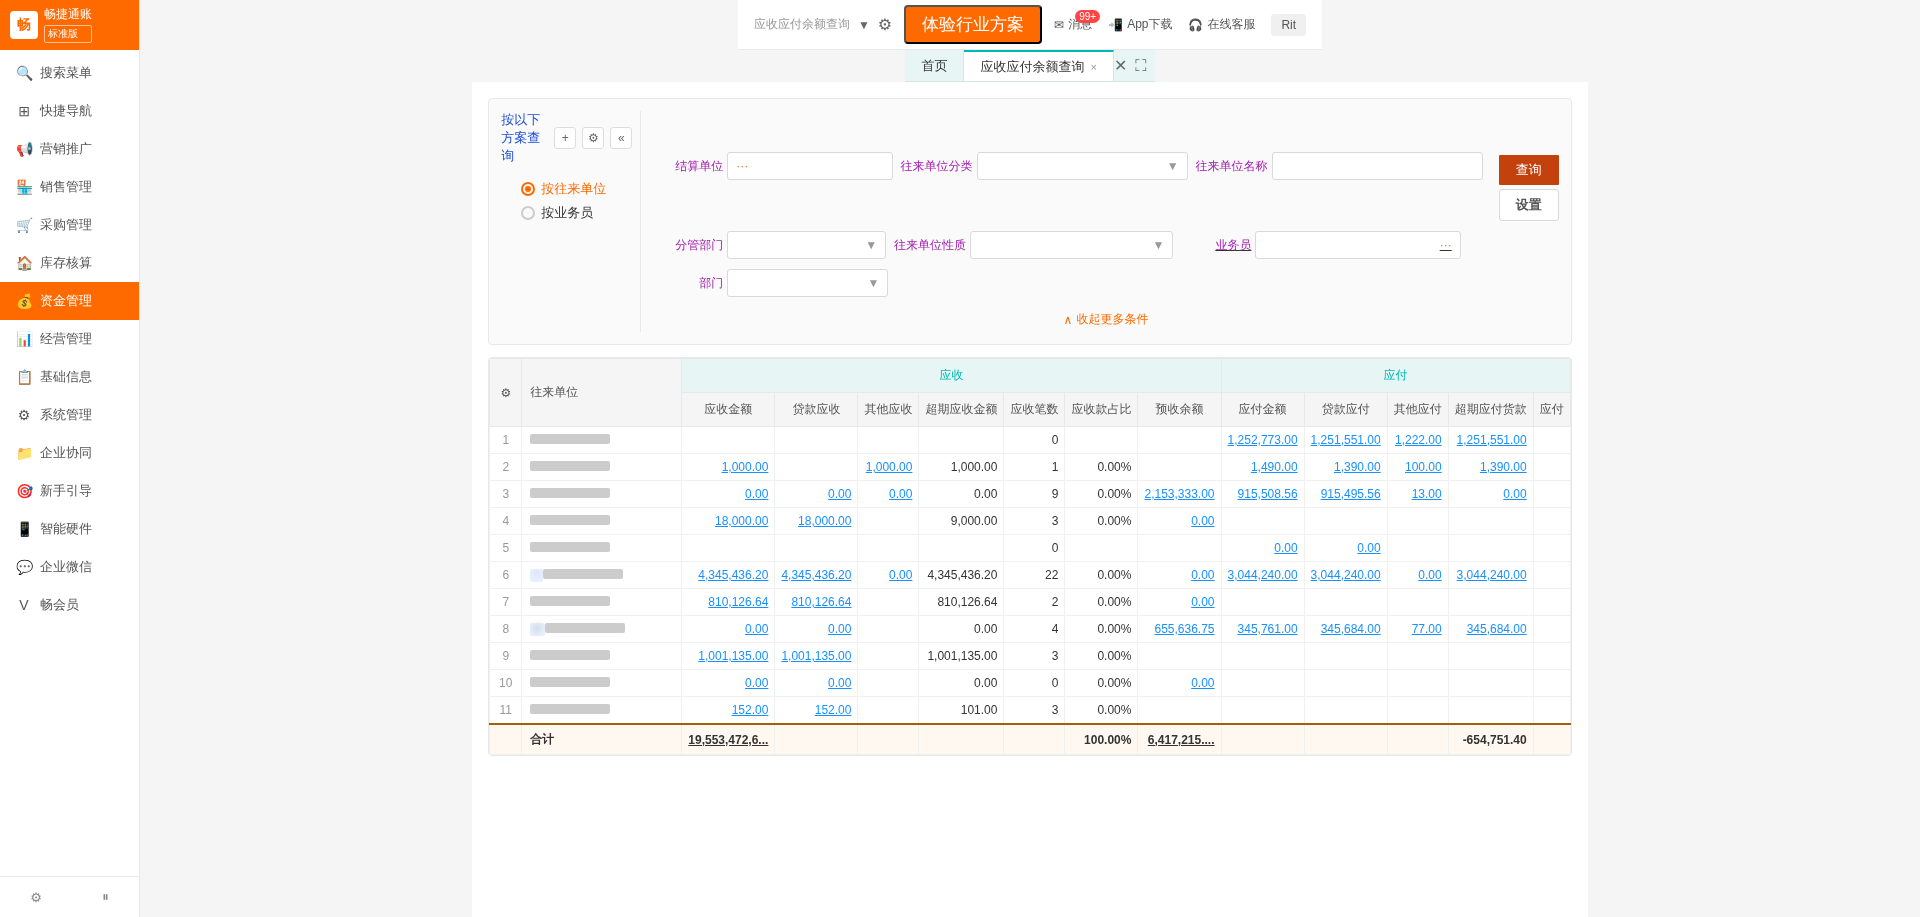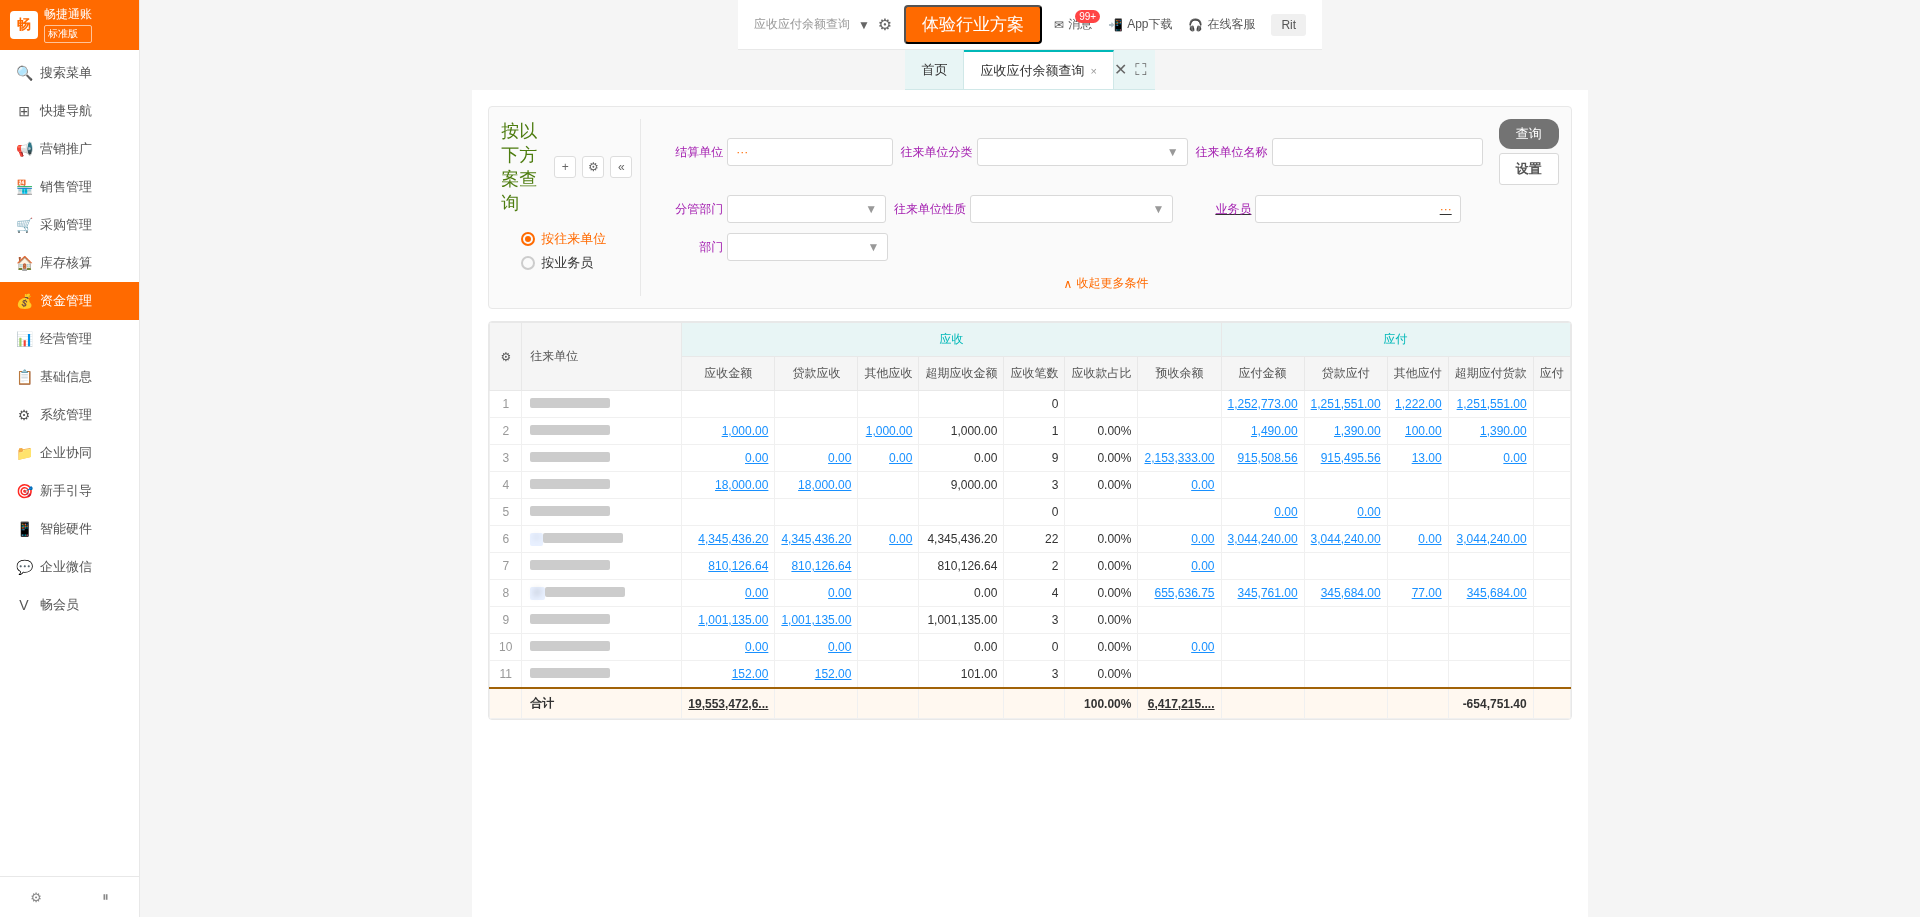--- a/index.html
+++ b/index.html
@@ -30,55 +30,55 @@
     .header-settings { color: #666; cursor: pointer; font-size: 16px; }
     .header-promo { background: #ff6a00; color: #fff; padding: 6px 16px; border-radius: 4px; font-size: 17px; cursor: pointer; white-space: nowrap; }
     .header-right { display: flex; align-items: center; gap: 16px; margin-left: auto; }
     .header-msg { display: flex; align-items: center; gap: 4px; color: #555; cursor: pointer; position: relative; }
     .msg-badge { background: #ff4444; color: #fff; font-size: 10px; padding: 1px 4px; border-radius: 8px; position: absolute; top: -6px; right: -8px; }
     .header-app { display: flex; align-items: center; gap: 4px; color: #555; cursor: pointer; }
     .header-service { display: flex; align-items: center; gap: 4px; color: #555; cursor: pointer; }
     .header-user { color: #555; cursor: pointer; background: #f0f0f0; padding: 4px 10px; border-radius: 3px; }
 
     
-    .tab-bar { background: #e8f5f5; display: flex; align-items: center; border-bottom: 1px solid #d0e8e8; height: 40px; }
+    .tab-bar { background: #e8f5f5; display: flex; align-items: center; border-bottom: 1px solid #d0e8e8; height: 32px; }
     .tab-home { padding: 0 16px; color: #333; cursor: pointer; font-size: 13px; height: 100%; display: flex; align-items: center; border-right: 1px solid #d0e8e8; }
     .tab-active { background: #fff; padding: 0 16px; color: #333; font-size: 13px; height: 100%; display: flex; align-items: center; gap: 6px; border-right: 1px solid #d0e8e8; border-top: 2px solid #00b8b8; }
     .tab-close { color: #999; cursor: pointer; font-size: 11px; }
     .tab-bar-actions { margin-left: auto; display: flex; align-items: center; gap: 8px; padding-right: 8px; }
     .tab-action-btn { color: #666; cursor: pointer; font-size: 16px; }
 
     
     .page-content { flex: 1; overflow-y: auto; background: #f5f5f5; padding: 0; }
     .page-inner { background: #fff; margin: 0; padding: 16px; min-height: 100%; }
 
     
     .page-title-row { display: flex; align-items: center; justify-content: space-between; margin-bottom: 12px; }
     .page-title { font-size: 16px; font-weight: bold; color: #333; }
     .page-actions { display: flex; gap: 8px; }
     .action-btn { display: flex; align-items: center; gap: 4px; color: #ff6a00; cursor: pointer; font-size: 13px; }
 
     
     .query-panel { border: 1px solid #e8e8e8; border-radius: 4px; padding: 12px; margin-bottom: 12px; background: #fafafa; }
     .query-header { display: flex; align-items: center; gap: 8px; margin-bottom: 12px; }
-    .query-header-label { color: #4d7c0f; font-size: 18px; }
+    .query-header-label { color: #1d4ed8; font-size: 13px; }
     .query-header-btns { display: flex; gap: 6px; }
     .query-header-btn { width: 22px; height: 22px; border: 1px solid #ddd; border-radius: 3px; display: flex; align-items: center; justify-content: center; cursor: pointer; color: #666; background: #fff; font-size: 12px; }
     .scheme-list { padding-left: 20px; margin-bottom: 8px; }
     .scheme-item { display: flex; align-items: center; gap: 6px; padding: 3px 0; cursor: pointer; color: #333; font-size: 13px; }
     .scheme-item.active { color: #ff6a00; }
     .scheme-radio { width: 14px; height: 14px; border-radius: 50%; border: 2px solid #ff6a00; display: flex; align-items: center; justify-content: center; }
     .scheme-radio-inner { width: 6px; height: 6px; border-radius: 50%; background: #ff6a00; }
     .scheme-radio-empty { width: 14px; height: 14px; border-radius: 50%; border: 2px solid #ccc; }
     .query-row { display: flex; align-items: center; gap: 8px; margin-bottom: 10px; }
     .query-field { display: flex; align-items: center; gap: 4px; flex: 1; }
     .query-label { color: #a21caf; font-size: 12px; white-space: nowrap; min-width: 70px; text-align: right; }
     .query-input { flex: 1; border: 1px solid #d9d9d9; border-radius: 3px; padding: 4px 8px; font-size: 12px; height: 28px; background: #fff; display: flex; align-items: center; justify-content: space-between; color: #999; cursor: pointer; }
     .query-collapse { display: flex; align-items: center; justify-content: center; gap: 4px; color: #ff6a00; cursor: pointer; font-size: 12px; padding: 4px; }
-    .btn-query { background: #737373; color: #fff; border: none; padding: 6px 16px; border-radius: 12px; cursor: pointer; font-size: 13px; }
+    .btn-query { background: #c2410c; color: #fff; border: none; padding: 6px 16px; border-radius: 1px; cursor: pointer; font-size: 13px; margin-top: 44px; }
     .btn-settings { background: #fff; color: #555; border: 1px solid #d9d9d9; padding: 6px 16px; border-radius: 3px; cursor: pointer; font-size: 13px; font-weight: bold; }
 
     
     .table-wrapper { border: 1px solid #e8e8e8; border-radius: 4px; overflow: hidden; }
     .table-container { overflow-x: auto; overflow-y: auto; max-height: 420px; }
     table { width: 100%; border-collapse: collapse; font-size: 12px; }
     thead { background: #f5f5f5; position: sticky; top: 0; z-index: 2; }
     .th-settings { width: 32px; text-align: center; background: #f5f5f5; }
     th { padding: 8px 6px; text-align: center; border: 1px solid #e8e8e8; color: #555; font-weight: normal; white-space: nowrap; background: #f5f5f5; }
     th.group { background: #e8f5f5; color: #00b8b8; }

